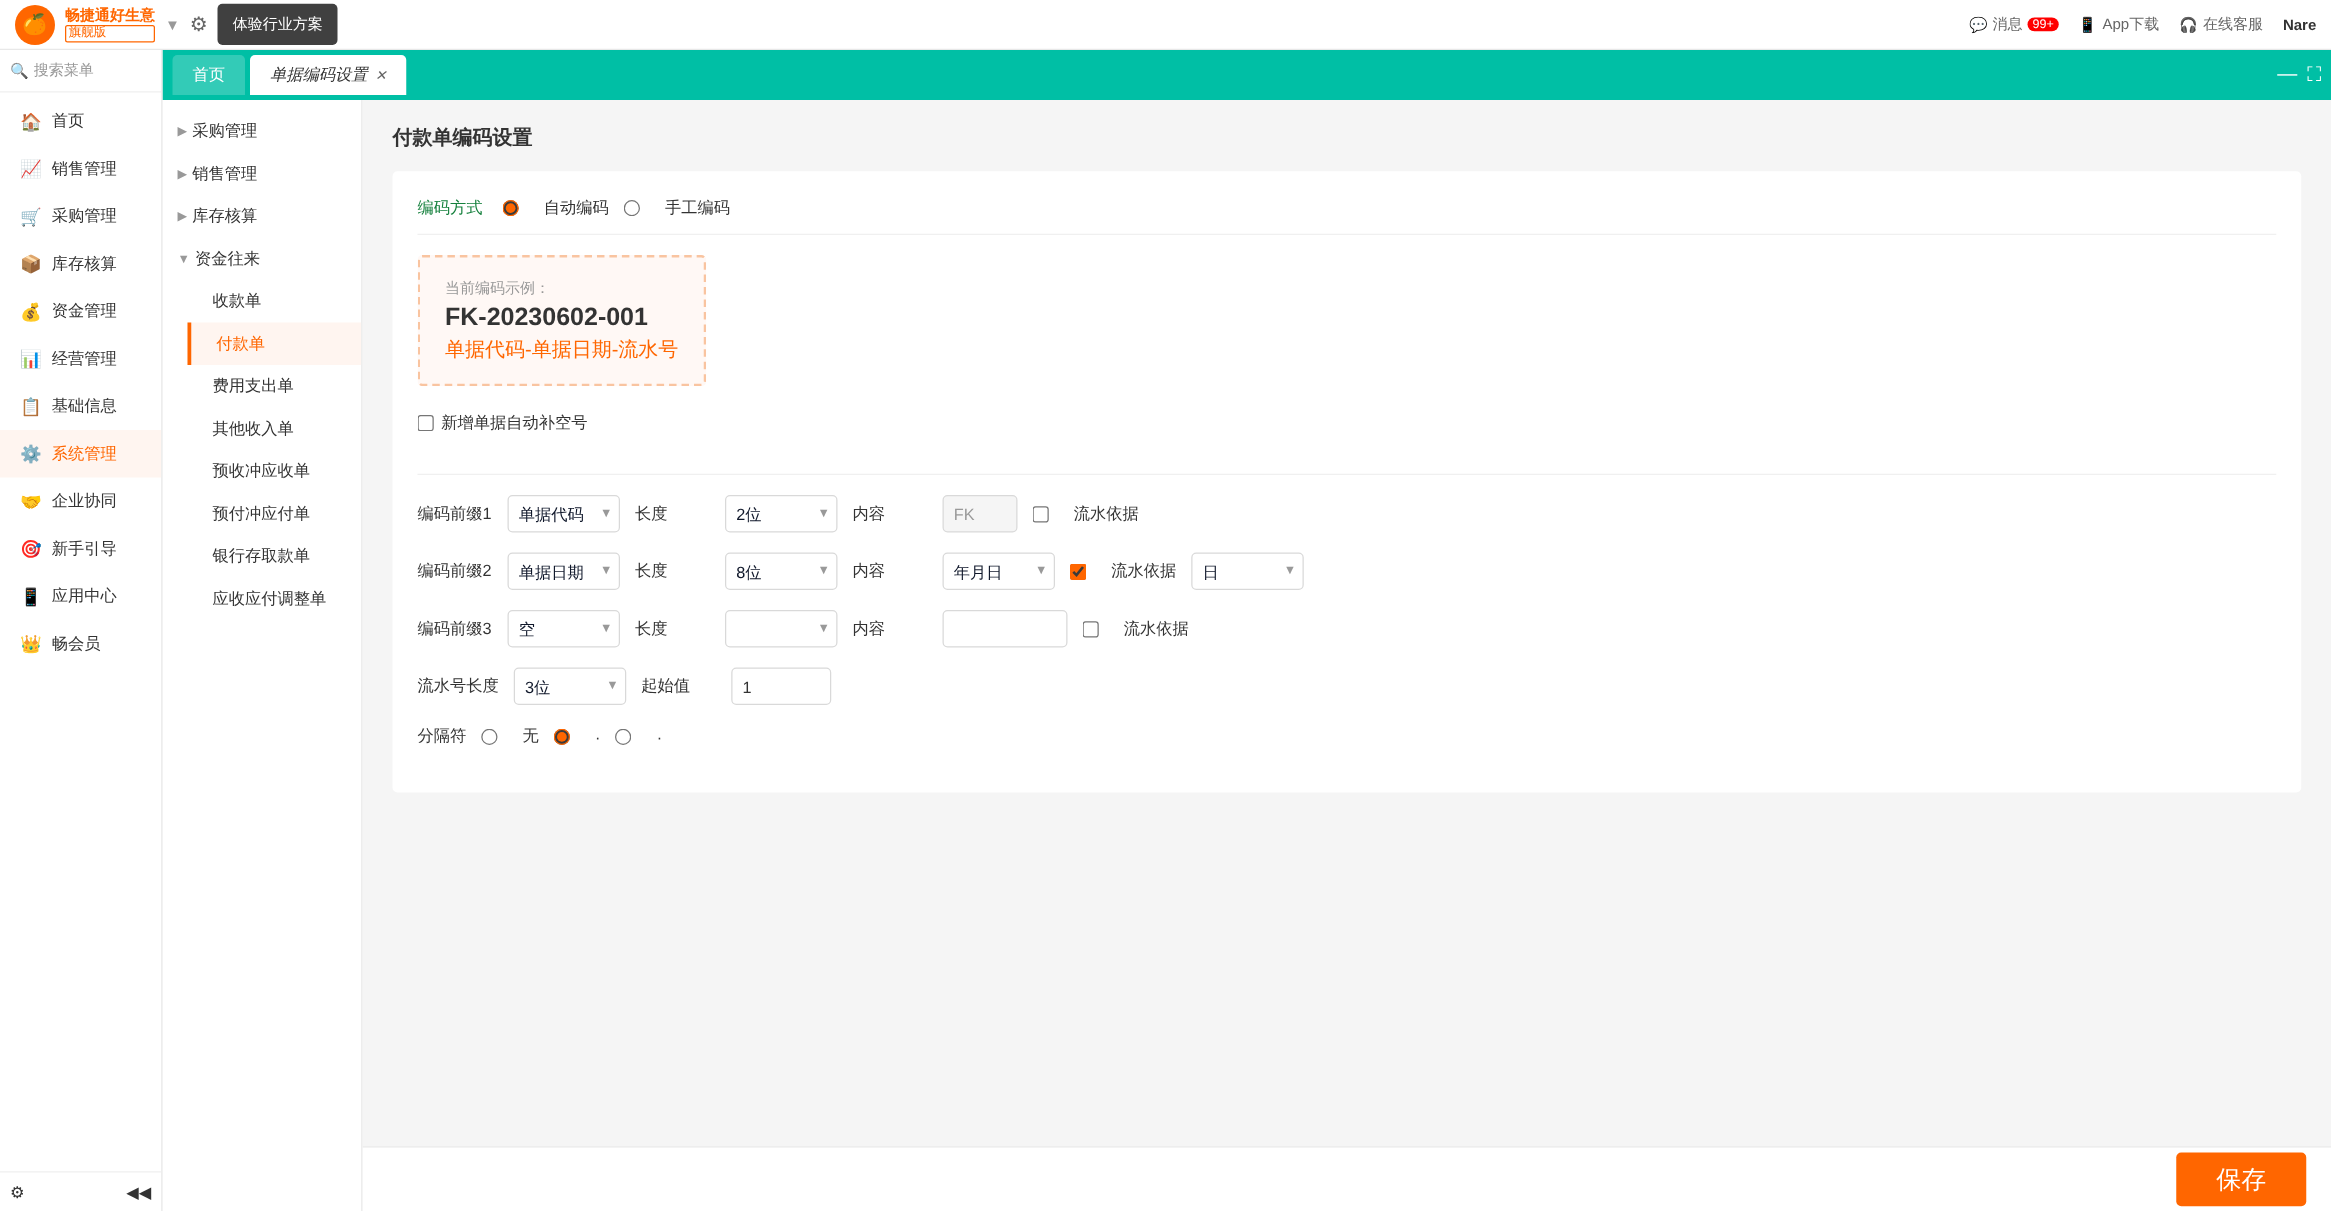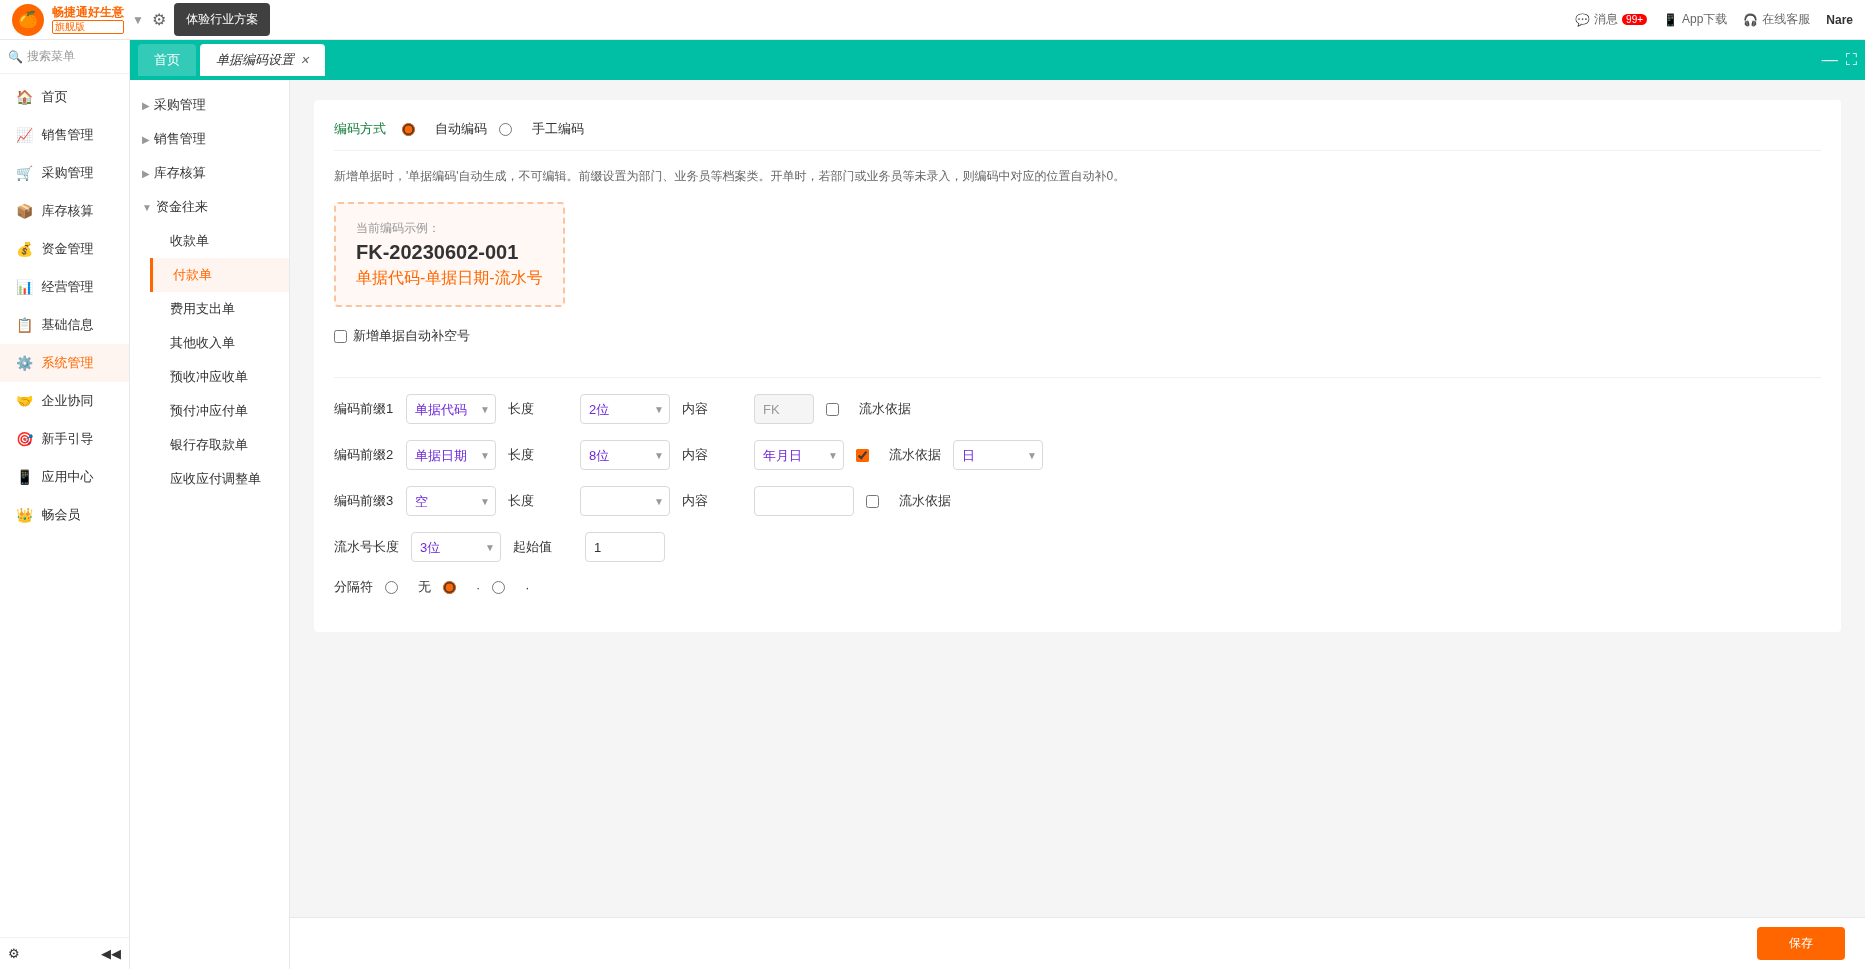--- a/index.html
+++ b/index.html
@@ -81,27 +81,27 @@
     .checkbox-inline { display: flex; align-items: center; gap: 20px; font-size: 13px; color: #333; cursor: pointer; }
     .checkbox-inline input[type="checkbox"] { accent-color: #f60; }
 
     
     .separator-row { display: flex; align-items: center; gap: 12px; margin-bottom: 16px; }
     .separator-label { font-size: 13px; color: #333; }
     .separator-options { display: flex; align-items: center; gap: 12px; }
 
     
     .bottom-bar { height: 52px; background: #fff; border-top: 1px solid #e8e8e8; display: flex; align-items: center; justify-content: flex-end; padding: 0 20px; }
-    .btn-save { background: #f60; color: #fff; border: none; border-radius: 4px; padding: 8px 32px; font-size: 12px; cursor: pointer; text-align: center; }
+    .btn-save { background: #f60; color: #fff; border: none; border-radius: 4px; padding: 8px 32px; font-size: 20px; cursor: pointer; text-align: center; }
 
     
     .divider { height: 1px; background: #f0f0f0; margin-bottom: 16px; }
 
     .select-wrapper { position: relative; display: inline-block; }
-    .select-wrapper select { height: 30px; border: 1px solid #d9d9d9; border-radius: 4px; padding: 0 24px 0 8px; font-size: 13px; color: #6d28d9; background: #fff; outline: none; cursor: pointer; appearance: none; min-width: 90px; }
+    .select-wrapper select { height: 30px; border: 1px solid #d9d9d9; border-radius: 4px; padding: 0 24px 0 8px; font-size: 13px; color: #0f172a; background: #fff; outline: none; cursor: pointer; appearance: none; min-width: 90px; }
     .select-arrow { position: absolute; right: 6px; top: 50%; transform: translateY(-50%); font-size: 10px; color: #999; pointer-events: none; }
 
     .logo-block { display: flex; flex-direction: column; align-items: center; }
     .logo-icon { width: 32px; height: 32px; background: #f60; border-radius: 50%; display: flex; align-items: center; justify-content: center; color: #fff; font-size: 16px; }
   </style>
 </head>
 <body>
 
 <div class="topbar">
   <div class="topbar-left">
@@ -249,39 +249,39 @@
             <div class="left-menu-item">预收冲应收单</div>
             <div class="left-menu-item">预付冲应付单</div>
             <div class="left-menu-item">银行存取款单</div>
             <div class="left-menu-item">应收应付调整单</div>
           </div>
         </div>
       </div>
 
       <div style="display:flex;flex-direction:column;flex:1;overflow:hidden;">
         <div class="main-content">
+          <div class="page-title">付款单编码设置</div>
 
           <div class="settings-card">
             
             <div class="code-mode-row">
               <span class="code-mode-label">编码方式</span>
               <div class="radio-group">
                 <label class="radio-item">
                   <input type="radio" name="codeMode" checked="" style="">
                   <span>自动编码</span>
                 </label>
                 <label class="radio-item">
                   <input type="radio" name="codeMode" style="">
                   <span>手工编码</span>
                 </label>
               </div>
             </div>
 
             
-            <div class="info-text">新增单据时，'单据编码'自动生成，不可编辑。前缀设置为部门、业务员等档案类。开单时，若部门或业务员等未录入，则编码中对应的位置自动补0。</div>
 
             
             <div class="code-preview-box">
               <div class="code-preview-label">当前编码示例：</div>
               <div class="code-preview-value">FK-20230602-001</div>
               <div class="code-preview-desc">单据代码-单据日期-流水号</div>
             </div>
 
             
             <div class="checkbox-row">

